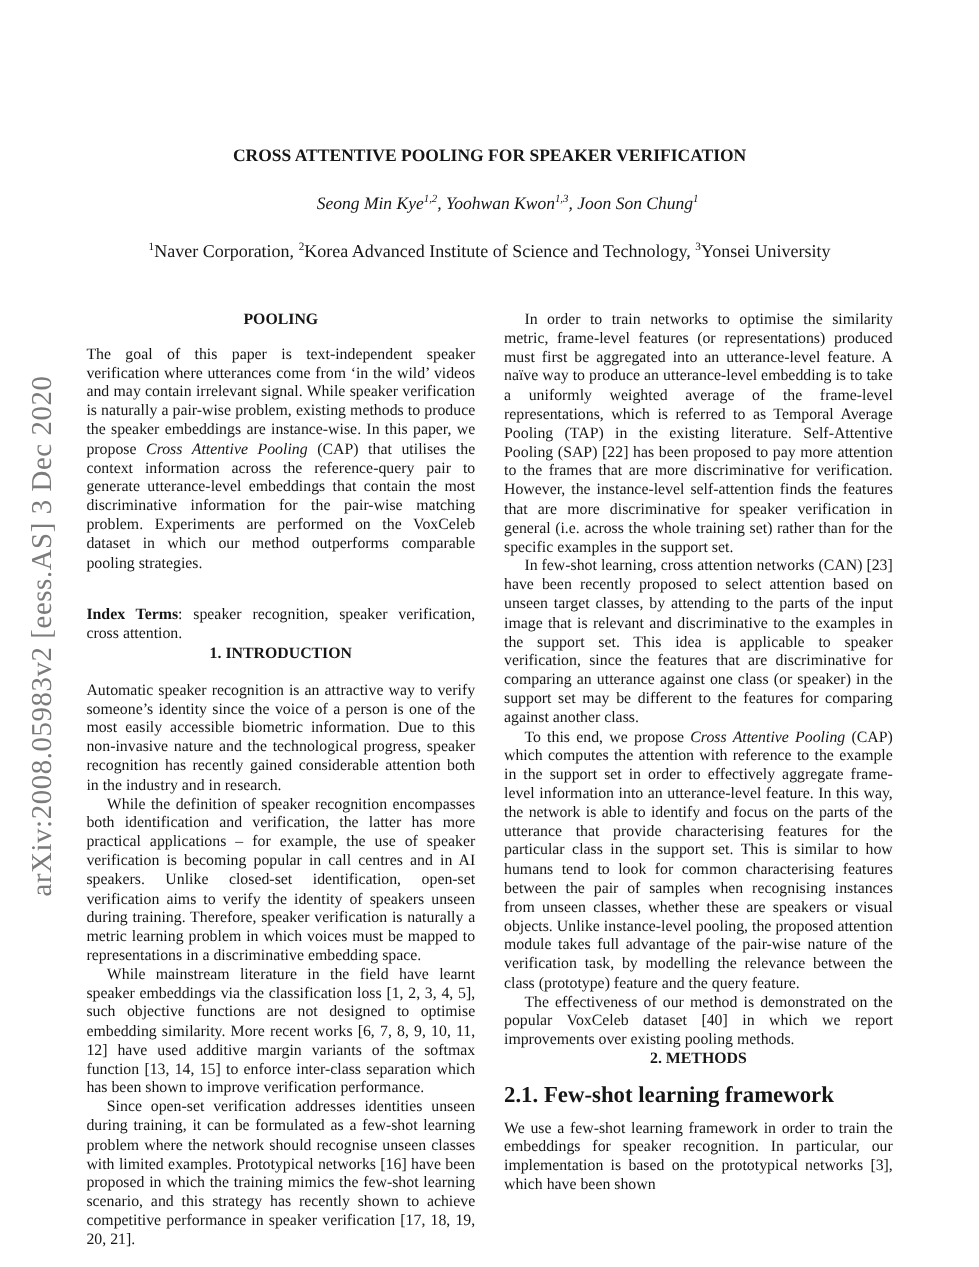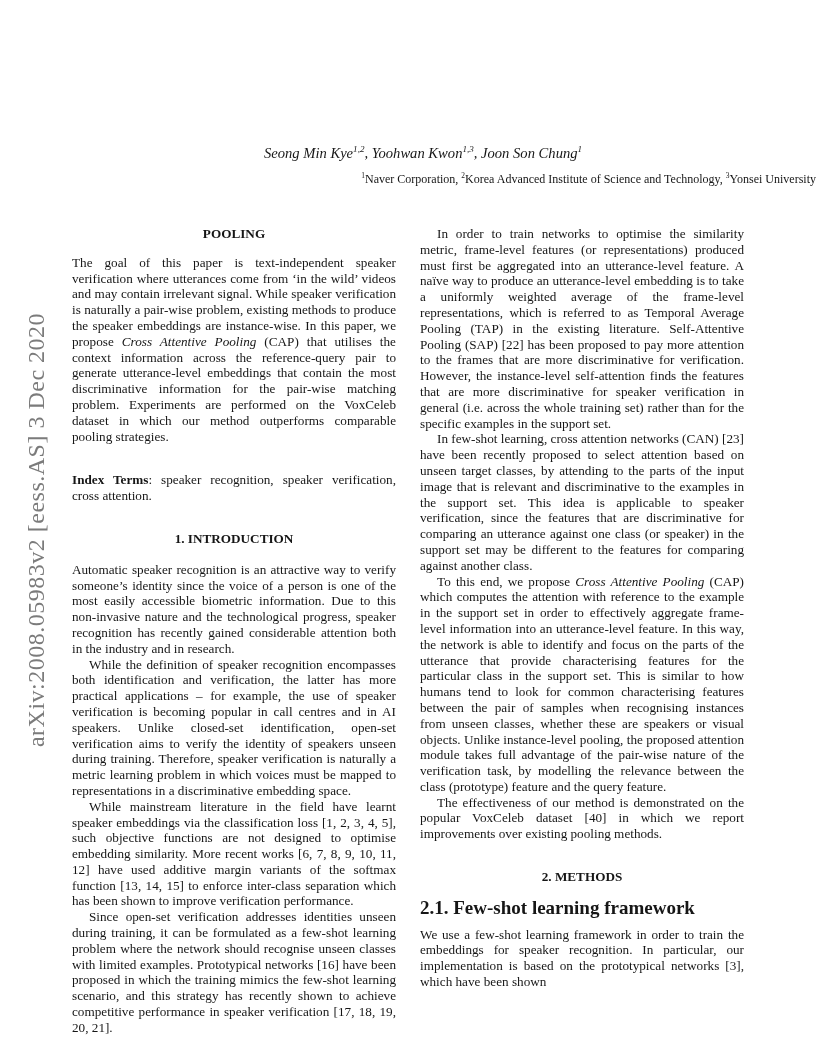--- a/index.html
+++ b/index.html
@@ -29,23 +29,22 @@
     font-weight: bold;
     margin: 0 72px 0;
   }
   .authors {
     font-size: 14.6px;
     font-style: italic;
     margin-top: 23px;
     padding-left: 30px;
   }
   .affiliations {
-    font-size: 12px;
-    margin-top: 10px;
-    text-align: right;
+    font-size: 15px;
+    margin-top: 23px;
   }
   sup { font-size: 0.62em; line-height: 0; }
   .columns {
     display: flex;
     gap: 24px;
     margin: 39px 72px 0 72px;
   }
   .col {
     width: 324px;
     font-size: 13.2px;
@@ -53,39 +52,40 @@
     text-align: justify;
   }
   .col p { margin: 0; text-indent: 17px; }
   .col p.noindent { text-indent: 0; }
   h2.sec {
     font-size: 13.2px;
     font-weight: bold;
     text-align: center;
     margin: 0 0 13px 0;
   }
-  h2.sec.spaced { margin-top: 27px; margin-bottom: 15px; }
+  h2.sec.spaced { margin-bottom: 15px; }
   h3.subsec {
     font-size: 19px;
     font-weight: bold;
     text-align: left;
     margin: 13px 0 11px 0;
   }
   p.index-terms { margin-top: 28px !important; text-indent: 0 !important; }
 </style>
 </head>
 <body>
 
 <div class="page">
 
   <div class="watermark">
     <span>arXiv:2008.05983v2 [eess.AS] 3 Dec 2020</span>
   </div>
 
   <div class="header">
+    <div class="title">CROSS ATTENTIVE POOLING FOR SPEAKER VERIFICATION</div>
     <div class="authors"><span style="font-style: italic;">Seong Min Kye</span><sup style="font-style: italic;">1,2</sup><span style="font-style: italic;">, Yoohwan Kwon</span><sup style="font-style: italic;">1,3</sup><span style="font-style: italic;">, Joon Son Chung</span><sup style="font-style: italic;">1</sup></div>
     <div class="affiliations"><sup>1</sup><span>Naver Corporation, </span><sup>2</sup><span>Korea Advanced Institute of Science and Technology, </span><sup>3</sup><span>Yonsei University</span></div>
   </div>
 
   <div class="columns">
 
     <div class="col">
       <h2 class="sec">POOLING</h2>
       <p class="noindent"><span>The goal of this paper is text-independent speaker verification where utterances come from ‘in the wild’ videos and may contain irrelevant signal. While speaker verification is naturally a pair-wise problem, existing methods to produce the speaker embeddings are instance-wise. In this paper, we propose </span><span style="font-style: italic;">Cross Attentive Pooling</span><span> (CAP) that utilises the context information across the reference-query pair to generate utterance-level embeddings that contain the most discriminative information for the pair-wise matching problem. Experiments are performed on the VoxCeleb dataset in which our method outperforms comparable pooling strategies.</span></p>
       <p class="index-terms"><span style="font-weight: bold; margin-top: 48px;">Index Terms</span><span>: speaker recognition, speaker verification, cross attention.</span></p>

